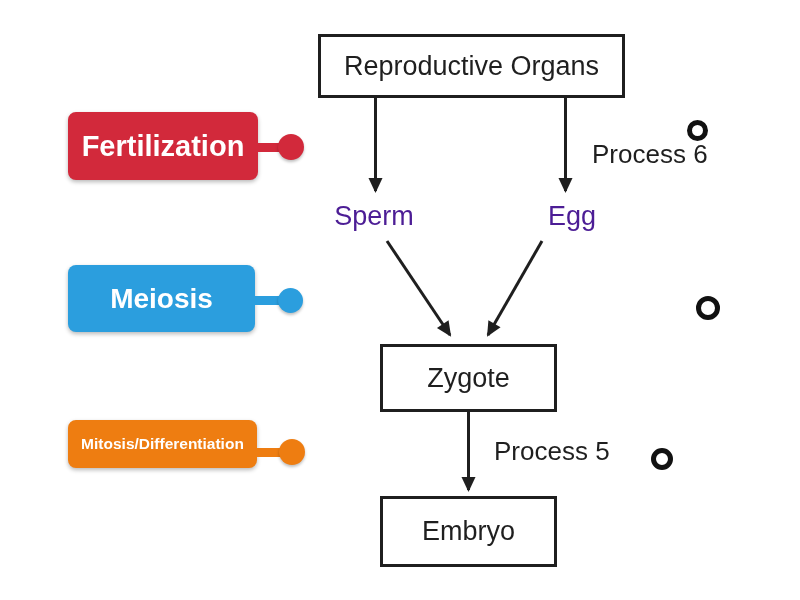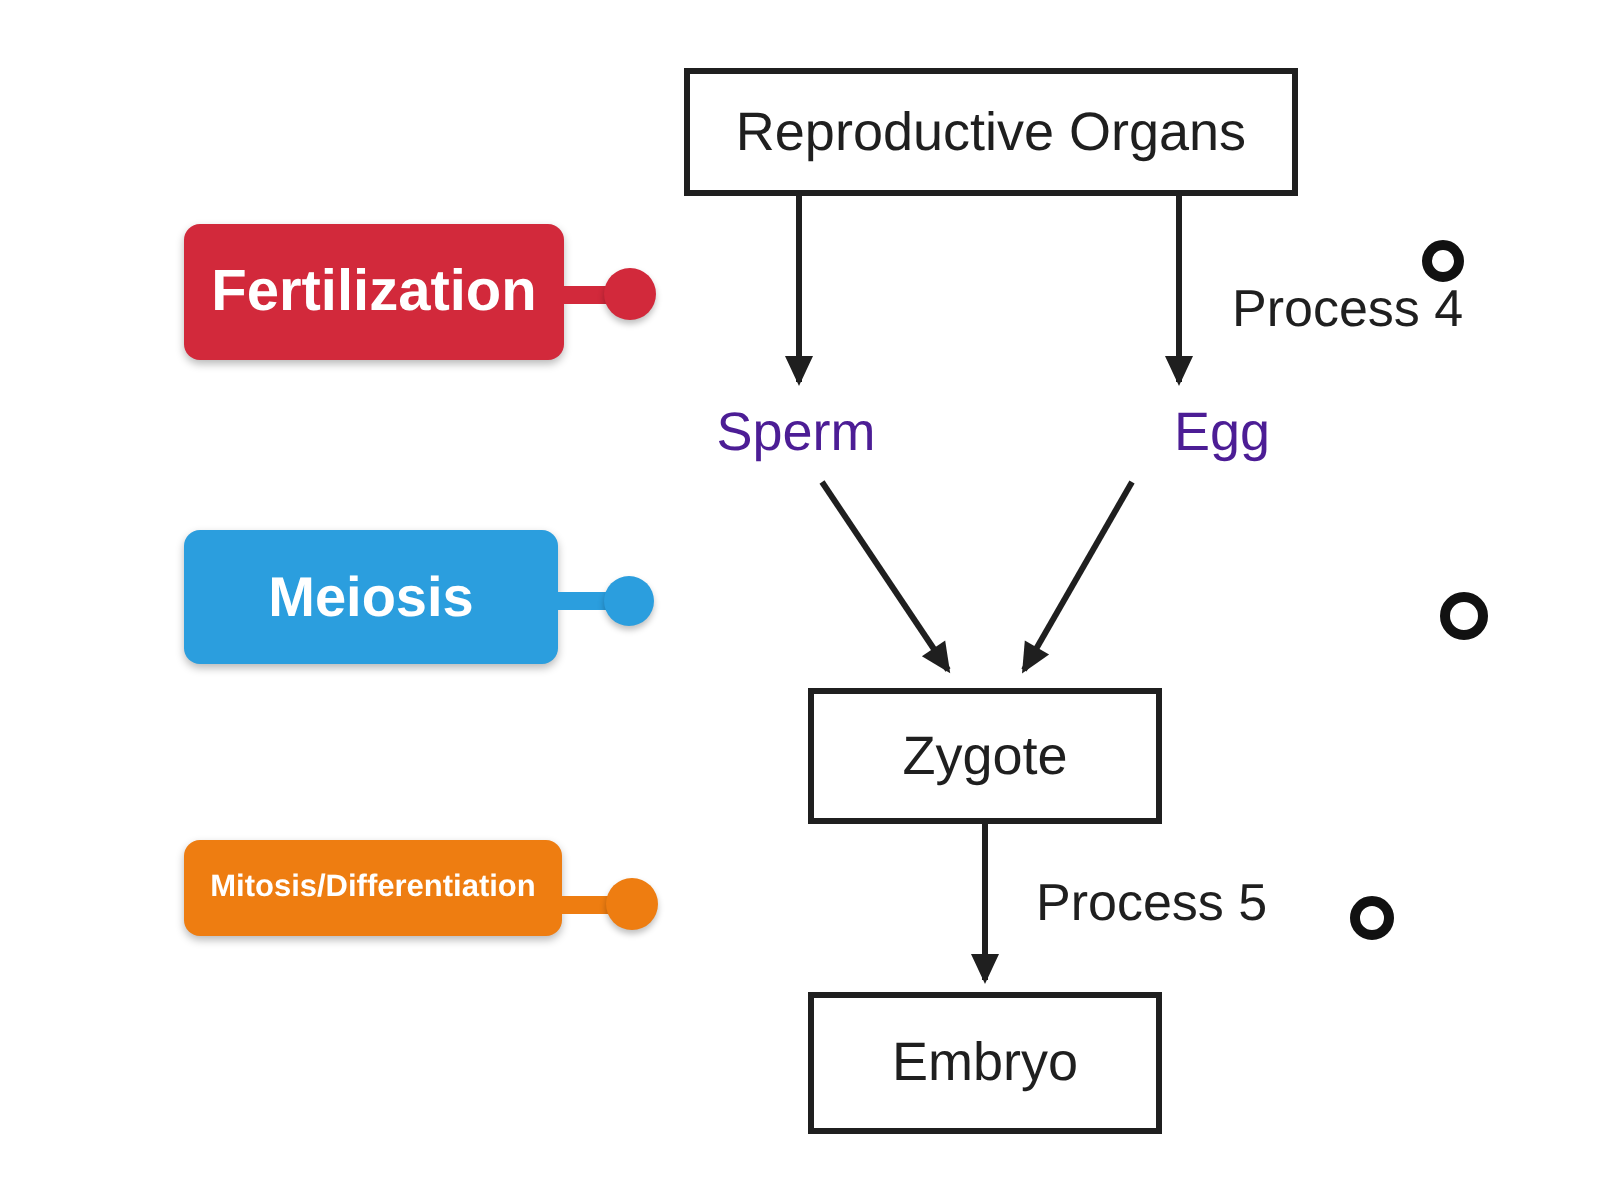--- a/index.html
+++ b/index.html
@@ -1,20 +1,20 @@
 <!DOCTYPE html>
 <html><head>
 <meta charset="utf-8">
 <style>
   html,body{margin:0;padding:0;}
   body{
     width:800px;height:600px;position:relative;background:#ffffff;
     font-family:"Liberation Sans", sans-serif;overflow:hidden;
   }
-  .stage{position:absolute;inset:0;margin-left:24px;}
+  .stage{position:absolute;inset:0;}
   svg.connectors{position:absolute;left:0;top:0;pointer-events:none;}
 
   
   .flow-box{
     position:absolute;border:3px solid #1f1f1f;background:#ffffff;
     display:flex;align-items:center;justify-content:center;
     color:#1f1f1f;font-size:27px;box-sizing:border-box;
   }
   .flow-text{
     position:absolute;color:#4c1d95;font-size:27px;white-space:nowrap;
@@ -66,31 +66,31 @@
       <path d="M468.5,412 L468.5,490" marker-end="url(#ah)"></path>
     </g>
   </svg>
 
   <div class="flow-box" style="left:318px;top:34px;width:307px;height:64px;">
     <span>Reproductive Organs</span>
   </div>
 
   <div class="flow-text" style="left:374px;top:201px;">Sperm</div>
 
-  <div class="flow-text" style="left:587px;top:201px;">Egg</div>
+  <div class="flow-text" style="left:572px;top:201px;">Egg</div>
 
   <div class="flow-box" style="left:380px;top:496px;width:177px;height:71px;">
     <span>Embryo</span>
   </div>
 
   <div class="flow-box" style="left:380px;top:344px;width:177px;height:68px;">
     <span>Zygote</span>
   </div>
 
-  <div class="process-label" style="left:592px;top:139px;">Process 4</div>
+  <div class="process-label" style="left:592px;top:139px;">Process 6</div>
   <div class="drop-ring" style="left:687px;top:120px;width:21px;height:21px;"></div>
 
   <div class="drop-ring" style="left:696px;top:296px;width:24px;height:24px;"></div>
 
   <div class="process-label" style="left:494px;top:436px;">Process 5</div>
   <div class="drop-ring" style="left:651px;top:448px;width:22px;height:22px;"></div>
 
   <div class="chip chip1" style="left:68px;top:112px;width:237px;height:68px;">
     <div class="chip-box" style="background-color: rgb(210, 41, 59);">
       <span>Fertilization</span>

